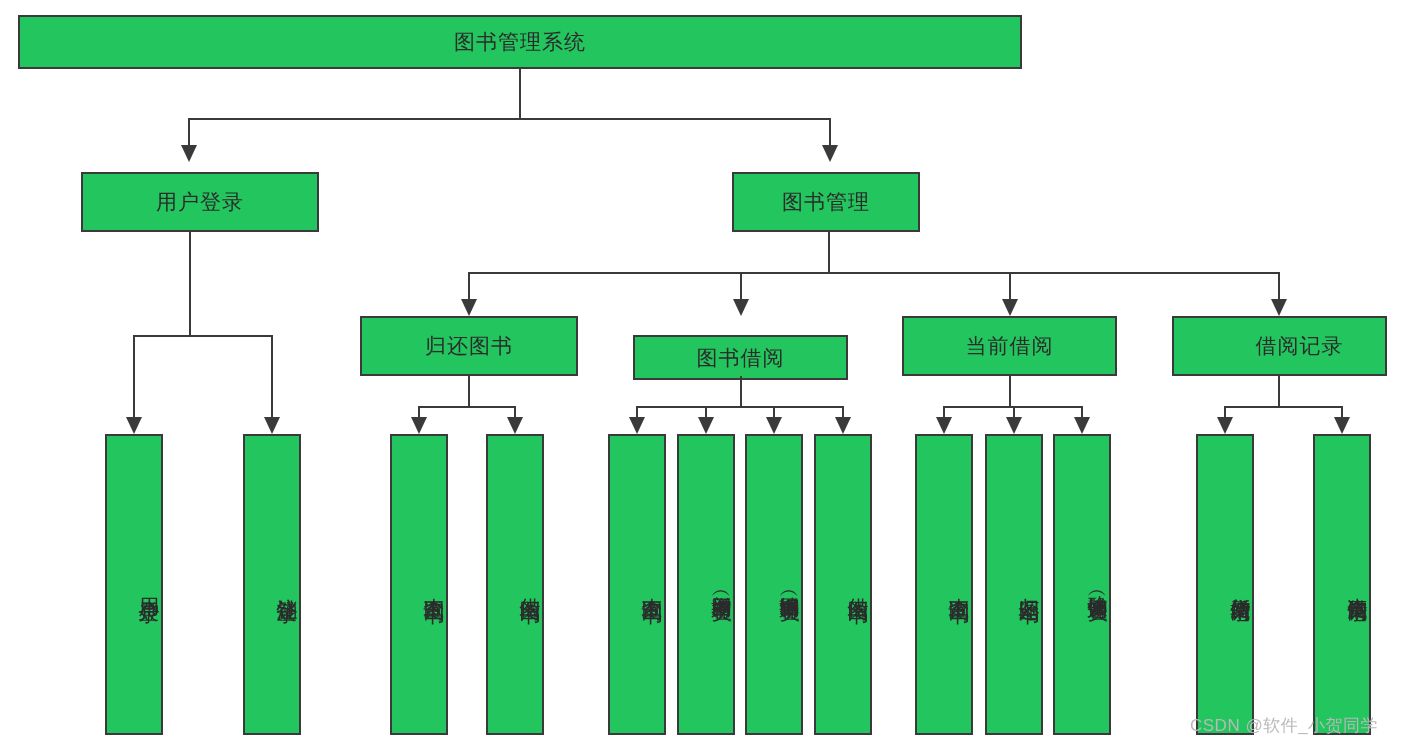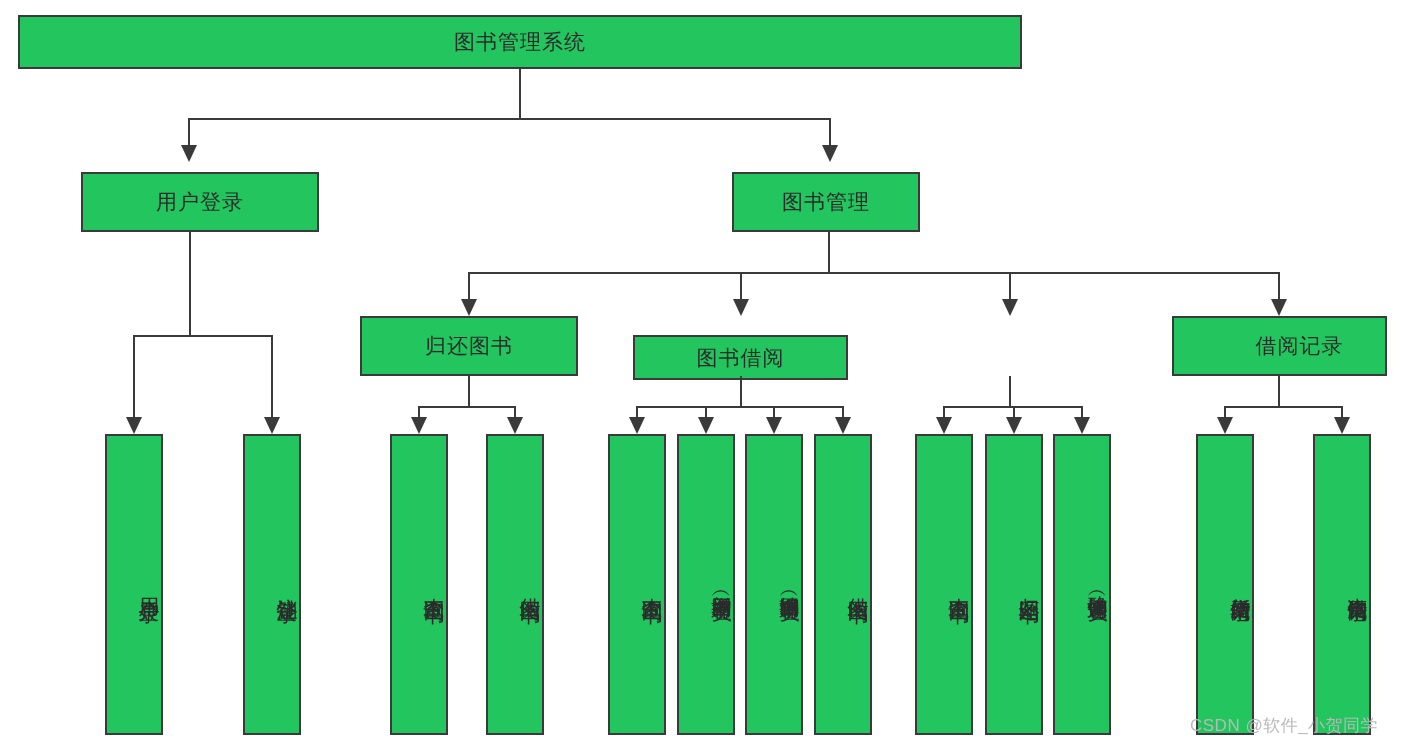--- a/index.html
+++ b/index.html
@@ -102,20 +102,21 @@
   <div class="arrow" style="left:461px; top:299px;"></div>
   <div class="conn v" style="left:740px; top:272px; height:27px;"></div>
   <div class="arrow" style="left:733px; top:299px;"></div>
   <div class="conn v" style="left:1009px; top:272px; height:27px;"></div>
   <div class="arrow" style="left:1002px; top:299px;"></div>
   <div class="conn v" style="left:1278px; top:272px; height:27px;"></div>
   <div class="arrow" style="left:1271px; top:299px;"></div>
 
   <div class="node horiz" style="left:360px; top:316px; width:218px; height:60px;">归还图书</div>
   <div class="node horiz" style="left:633px; top:316px; width:215px; height:45px;margin-top:19px;">图书借阅</div>
+  <div class="node horiz" style="left:902px; top:316px; width:215px; height:60px;">当前借阅</div>
   <div class="node horiz" style="left:1172px; top:316px; width:215px; height:60px;padding-left:40px;">借阅记录</div>
 
   <div class="conn v" style="left:468px; top:376px; height:30px;"></div>
   <div class="conn h" style="left:418px; top:406px; width:98px;"></div>
   <div class="conn v" style="left:418px; top:406px; height:11px;"></div>
   <div class="arrow" style="left:411px; top:417px;"></div>
   <div class="conn v" style="left:514px; top:406px; height:11px;"></div>
   <div class="arrow" style="left:507px; top:417px;"></div>
 
   <div class="conn v" style="left:740px; top:376px; height:30px;"></div>

